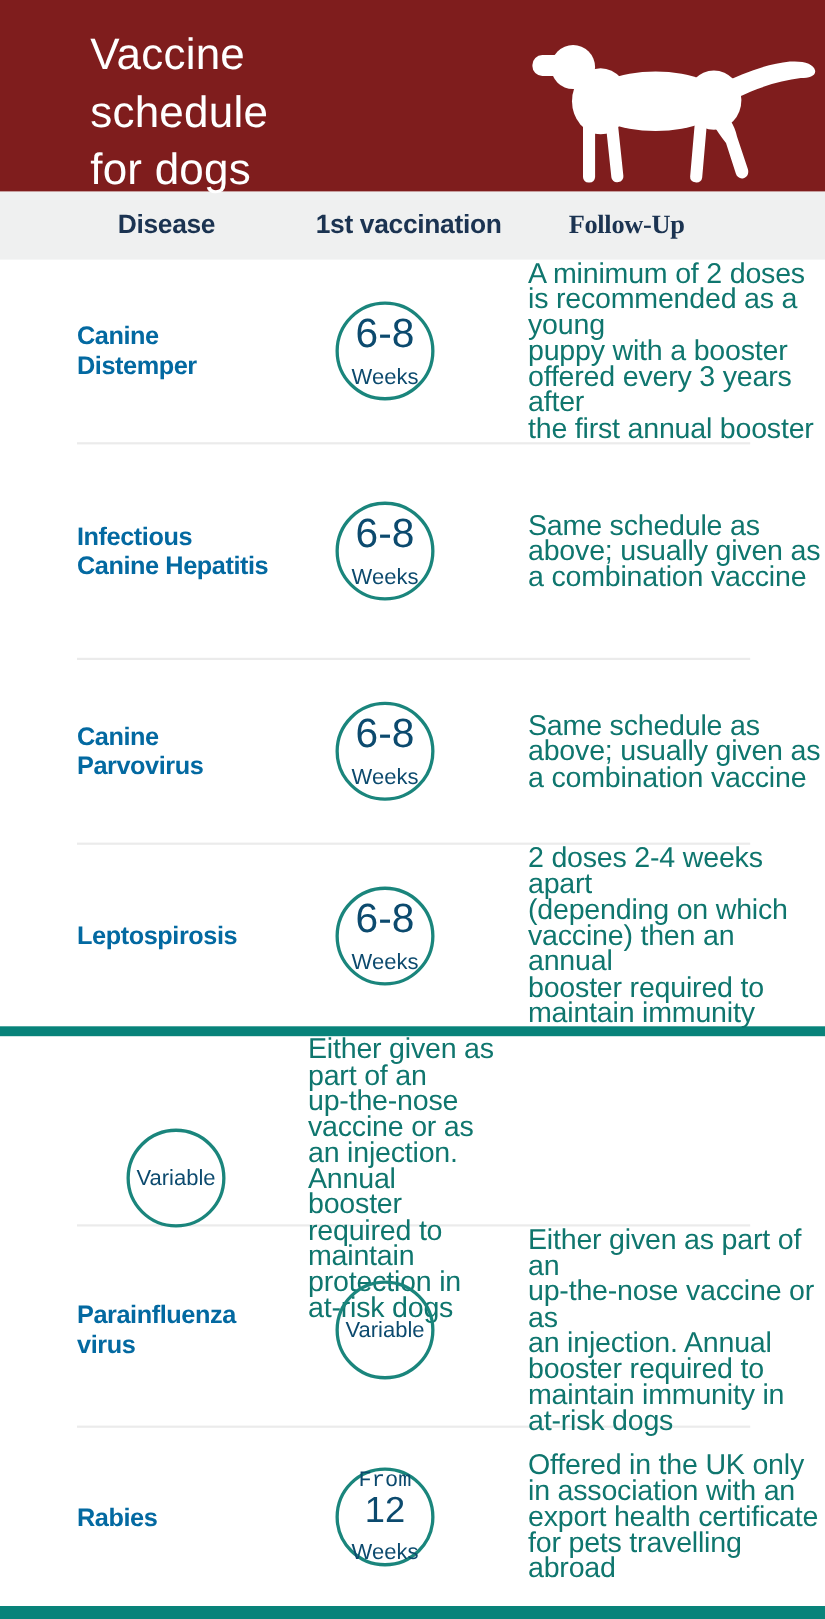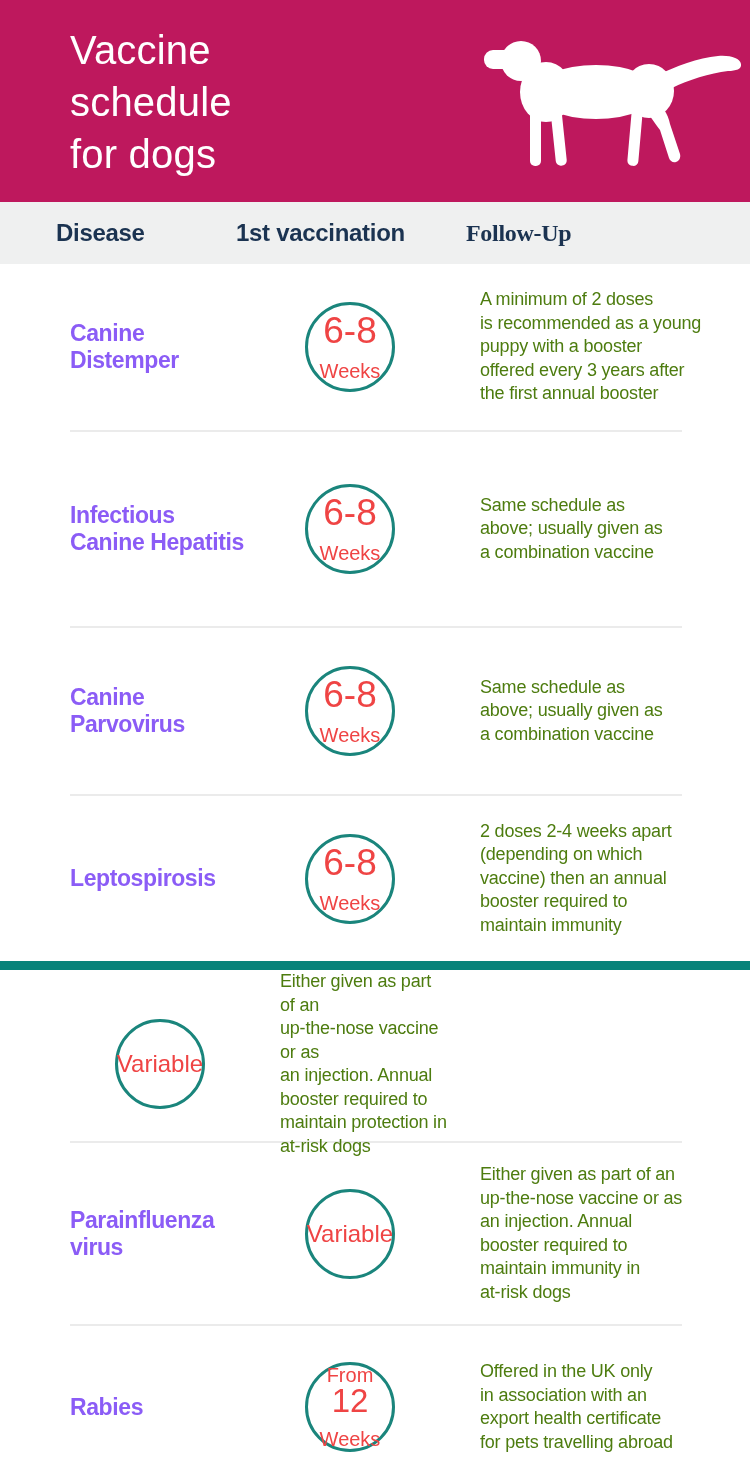--- a/index.html
+++ b/index.html
@@ -2,70 +2,70 @@
 <html><head>
 <meta charset="utf-8">
 <style>
   * { margin:0; padding:0; box-sizing:border-box; }
   html,body { background:#ffffff; }
   body { font-family:"Liberation Sans", sans-serif; width:750px; }
 
   .page { width:750px; height:1472px; overflow:hidden; background:#ffffff; position:relative; }
 
   
-  .header { position:relative; height:202px; background:#be185d; }
+  .header { position:relative; height:174px; background:#7f1d1d;padding-left:12px; }
   .header h1 {
     padding:24px 0 0 70px;
     color:#ffffff; font-size:40px; line-height:52px; font-weight:400;
     white-space:pre-line; letter-spacing:0.2px;
   }
   .dog-svg { position:absolute; top:36px; right:4px; width:264px; height:132px; }
 
   
   .colhead {
     height:62px; background:#EFF0F0;
     display:grid; grid-template-columns:180px 200px 1fr;
-    padding-left:56px; align-items:center;
+    padding-left:107px; align-items:center;
     color:#1B3351; font-size:24px; font-weight:700; letter-spacing:-0.3px;
   }
   .colhead .c3 { padding-left:30px;font-family:Liberation Serif, serif; }
 
   
   .row {
     display:grid; grid-template-columns:180px 200px 1fr;
     padding-left:70px; align-items:center;
   }
   .sec0 .row-0{height:166px} .sec0 .row-1{height:194px}
   .sec0 .row-2{height:166px} .sec0 .row-3{height:165px}
   .sec1 .row-0{height:171px} .sec1 .row-1{height:181px} .sec1 .row-2{height:162px}
 
   .divider { height:2px; width:612px; margin-left:70px; background:#EBEBEB; }
   .section-bar { height:9px; width:750px; background:#08837A; }
   .footer-bar { height:17px; width:750px; background:#08837A; }
 
   .disease {
-    color:#8b5cf6; font-size:23px; line-height:27px; font-weight:700;
+    color:#0369a1; font-size:23px; line-height:27px; font-weight:700;
     white-space:pre-line; letter-spacing:-0.4px;
   }
 
   .circle-cell { display:flex; justify-content:center; }
   .circle {
     width:90px; height:90px; border:3px solid #1A857C; border-radius:50%;
     display:flex; flex-direction:column; align-items:center; justify-content:center;
-    color:#ef4444; text-align:center;
-  }
-  .circle .pre  { font-size:20px; line-height:20px; }
+    color:#0c4a6e; text-align:center;
+  }
+  .circle .pre  { font-size:20px; line-height:20px;font-family:Liberation Mono, monospace; }
   .circle .main { font-size:37px; line-height:37px; }
   .circle .sub  { font-size:20px; line-height:22px;margin-top:11px; }
-  .circle.variable .main { font-size:24px; line-height:22px;text-align:right; }
+  .circle.variable .main { font-size:20px; line-height:22px;text-align:right; }
   .circle.from .main     { font-size:33px; line-height:32px; }
 
   .follow {
     padding-left:30px; padding-right:0;
-    color:#4d7c0f; font-size:18px; line-height:23.5px;
+    color:#0f766e; font-size:26px; line-height:23.5px;
     white-space:pre-line; letter-spacing:-0.2px;
   }
 </style>
 </head>
 <body>
 
 <div class="page">
 
   <header class="header">
     <h1>Vaccine

